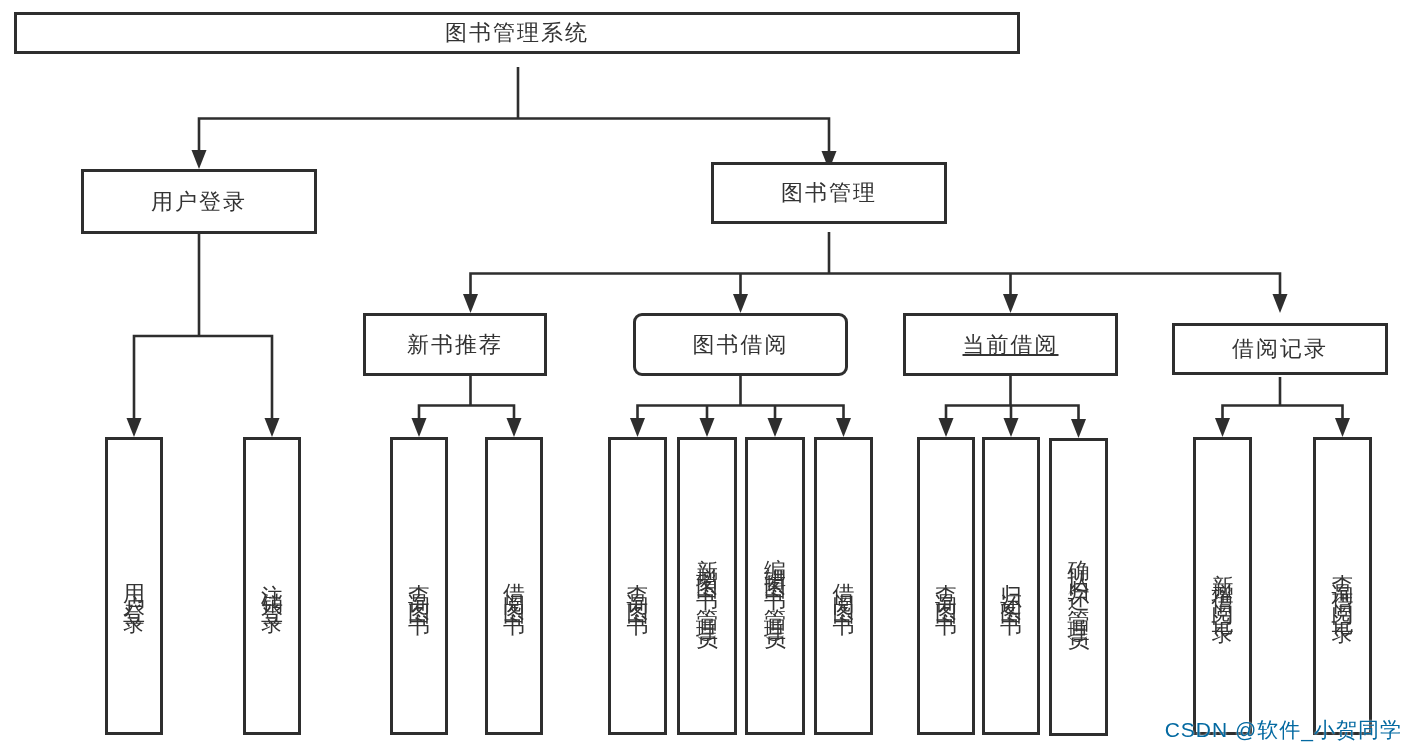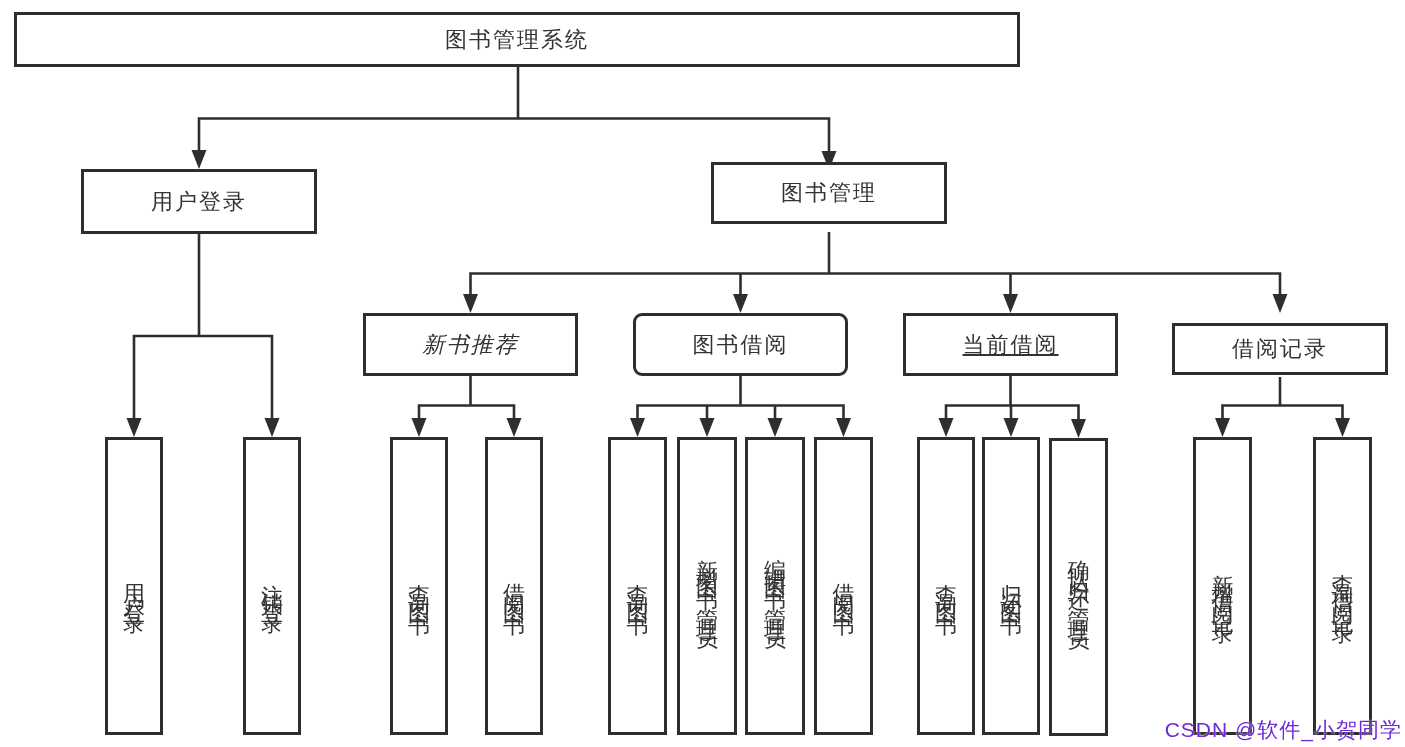--- a/index.html
+++ b/index.html
@@ -12,21 +12,21 @@
     display:flex; align-items:center; justify-content:center;
     color:#333333; font-size:22px;
   }
   .hbox span { letter-spacing:2px; white-space:nowrap; }
   .vbox span {
     writing-mode:vertical-rl; text-orientation:mixed;
     letter-spacing:10px; line-height:1; white-space:nowrap;
   }
   .watermark {
     position:absolute; right:3px; top:716px;
-    color:#6d28d9; font-size:21px; letter-spacing:1px;
+    color:#0369a1; font-size:21px; letter-spacing:1px;
     text-shadow:0 0 2px #ffffff; white-space:nowrap;
   }
 </style>
 </head>
 <body>
 
 <div class="canvas">
 
   <svg class="connectors" width="1405" height="747" viewBox="0 0 1405 747" xmlns="http://www.w3.org/2000/svg">
     <path fill="none" stroke="#2e2e2e" stroke-width="2.6" d="M518 67 V119
@@ -78,32 +78,32 @@
       <polygon points="767.5,418 782.5,418 775,437"></polygon>
       <polygon points="836,418 851,418 843.5,437"></polygon>
       <polygon points="938.5,418 953.5,418 946,437"></polygon>
       <polygon points="1003.5,418 1018.5,418 1011,437"></polygon>
       <polygon points="1071,419 1086,419 1078.5,438"></polygon>
       <polygon points="1215,418 1230,418 1222.5,437"></polygon>
       <polygon points="1335,418 1350,418 1342.5,437"></polygon>
     </g>
   </svg>
 
-  <div class="box hbox" style="left:14px; top:12px; width:1006px; height:55px;">
+  <div class="box hbox" style="left:14px; top:12px; width:1006px; height:42px;">
     <span>图书管理系统</span>
   </div>
 
   <div class="box hbox" style="left:81px; top:169px; width:236px; height:65px;">
     <span>用户登录</span>
   </div>
   <div class="box hbox" style="left:711px; top:162px; width:236px; height:62px;">
     <span>图书管理</span>
   </div>
 
-  <div class="box hbox" style="left:363px; top:313px; width:215px; height:63px;font-style:italic;">
+  <div class="box hbox" style="left:363px; top:313px; width:184px; height:63px;">
     <span>新书推荐</span>
   </div>
   <div class="box hbox" style="left:633px; top:313px; width:215px; height:63px;border-radius:9px;">
     <span>图书借阅</span>
   </div>
   <div class="box hbox" style="left:903px; top:313px; width:215px; height:63px;text-decoration:underline;">
     <span>当前借阅</span>
   </div>
   <div class="box hbox" style="left:1172px; top:323px; width:216px; height:52px;">
     <span>借阅记录</span>

